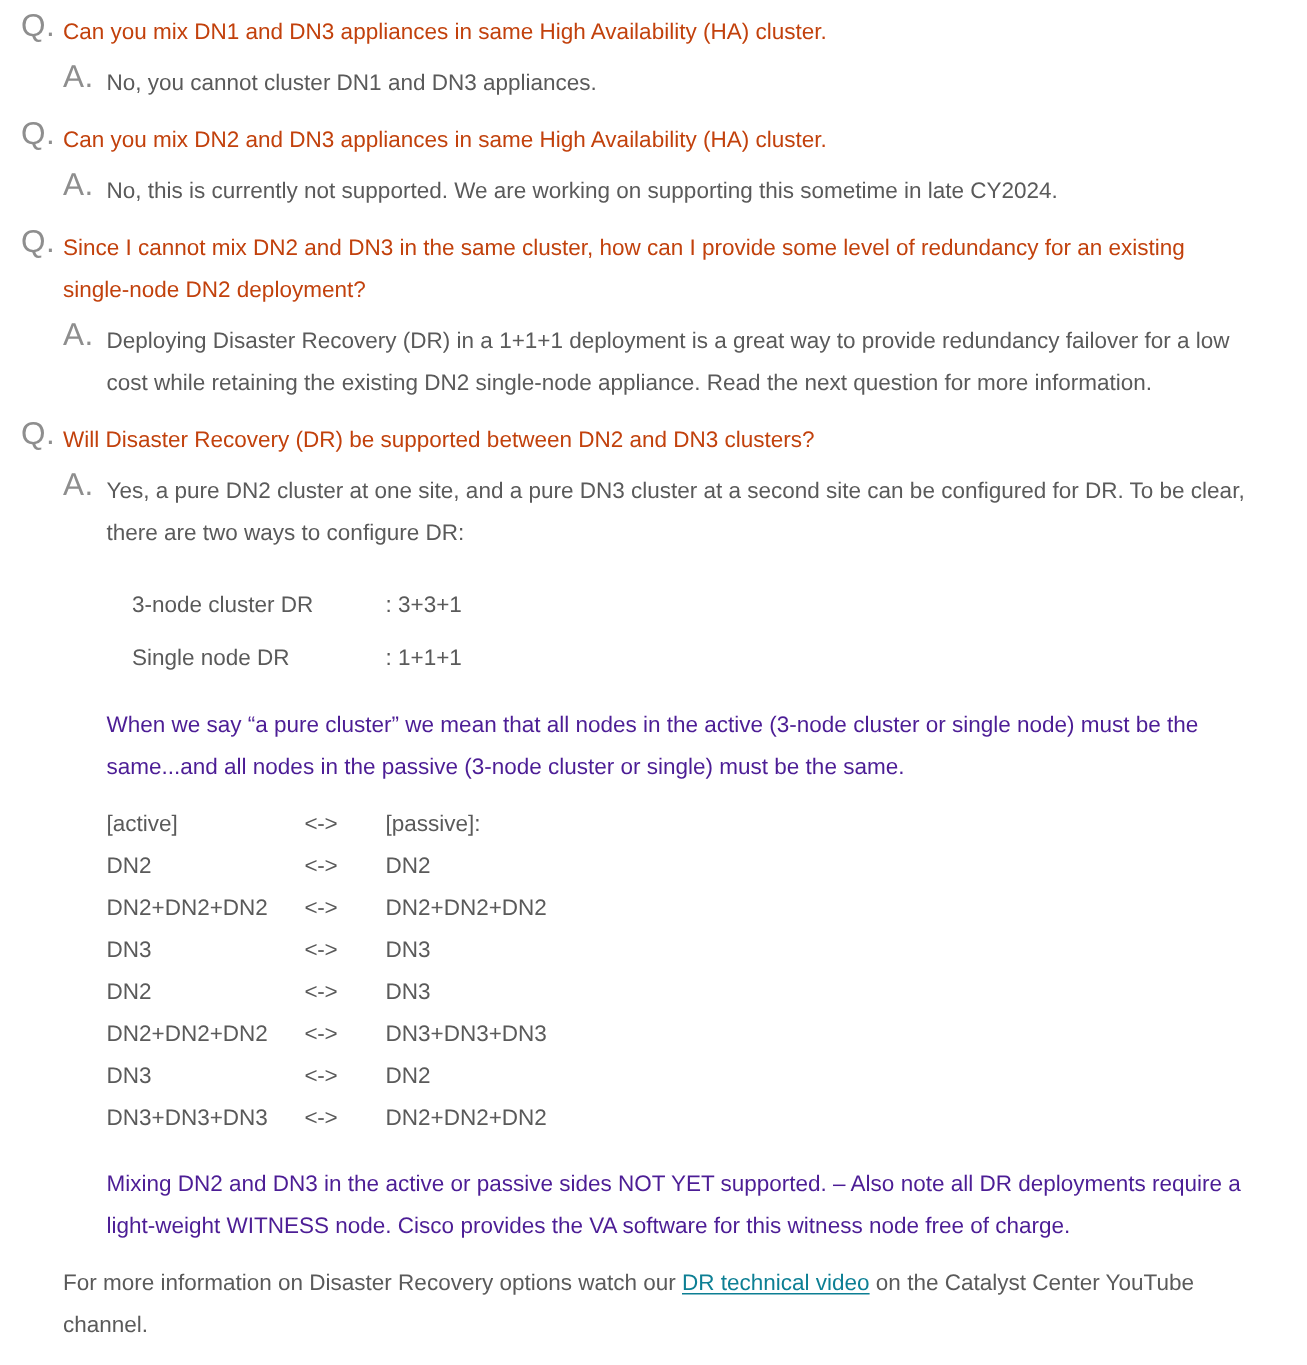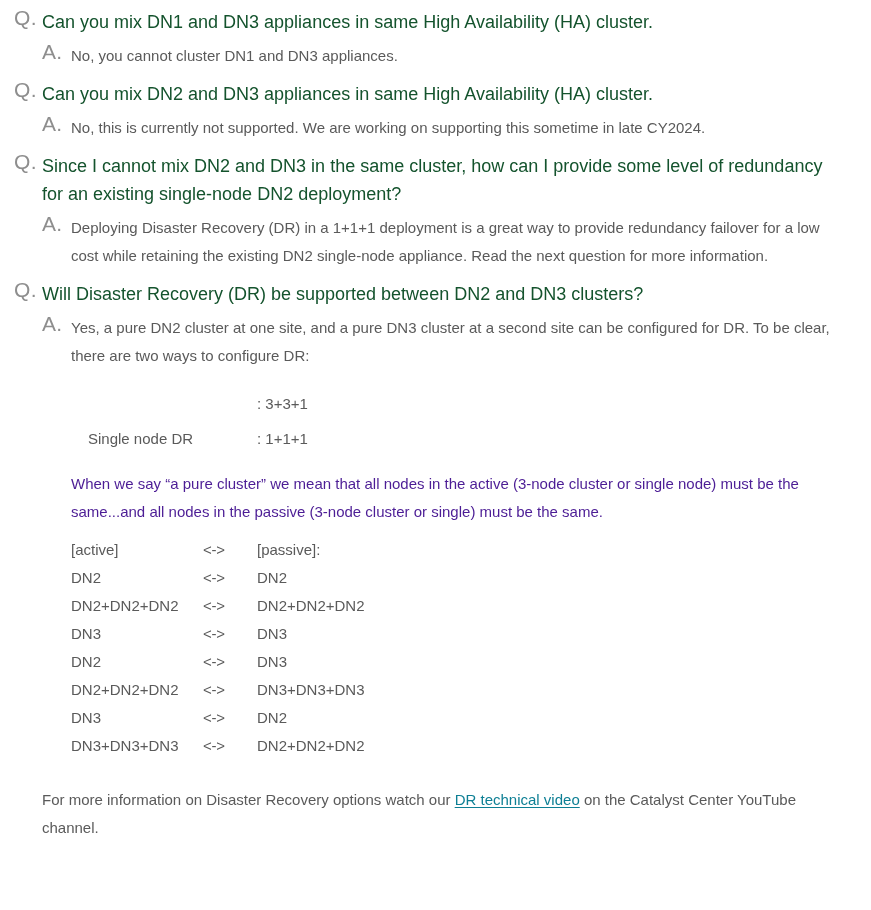--- a/index.html
+++ b/index.html
@@ -41,23 +41,23 @@
     font-weight: 400;
     letter-spacing: 0.3px;
   }
 
   .q-row .marker { left: 14px; }
   .a-row .marker { left: 42px; }
 
   .q-text {
     margin: 0;
     padding: 0 38px 0 42px;
-    font-size: 18px;
-    line-height: 28px;
-    color: #14532d;
+    font-size: 15px;
+    line-height: 28px;
+    color: #c2410c;
   }
 
   .a-text {
     margin: 0;
     padding: 0 30px 0 71px;
     font-size: 15px;
     line-height: 28px;
     color: #5a5a5a;
   }
 
@@ -163,20 +163,21 @@
       <p class="q-text">Will Disaster Recovery (DR) be supported between DN2 and DN3 clusters?</p>
     </div>
     <div class="a-row">
       <span class="marker">A.</span>
       <p class="a-text">Yes, a pure DN2 cluster at one site, and a pure DN3 cluster at a second site can be configured for DR. To be clear, there are two ways to configure DR:</p>
     </div>
 
     <div class="spacer-sm"></div>
 
     <div class="def-row">
+      <span class="def-label">3-node cluster DR</span>
       <span class="def-value">: 3+3+1</span>
     </div>
     <div class="def-row">
       <span class="def-label">Single node DR</span>
       <span class="def-value">: 1+1+1</span>
     </div>
 
     <div class="spacer-sm"></div>
 
     <p class="sub-para">When we say “a pure cluster” we mean that all nodes in the active (3-node cluster or single node) must be the same...and all nodes in the passive (3-node cluster or single) must be the same.</p>
@@ -221,19 +222,20 @@
       </div>
       <div class="pair-row">
         <span class="pair-active">DN3+DN3+DN3</span>
         <span class="pair-arrow">&lt;-&gt;</span>
         <span class="pair-passive">DN2+DN2+DN2</span>
       </div>
     </div>
 
     <div class="spacer-md"></div>
 
+    <p class="sub-para">Mixing DN2 and DN3 in the active or passive sides NOT YET supported. – Also note all DR deployments require a light-weight WITNESS node. Cisco provides the VA software for this witness node free of charge.</p>
 
     <div class="spacer-sm"></div>
 
     <p class="footer-para"><span>For more information on Disaster Recovery options watch our </span><a class="doc-link">DR technical video</a><span> on the Catalyst Center YouTube channel.</span></p>
   </div>
 
 </div>
 
 </body></html>

